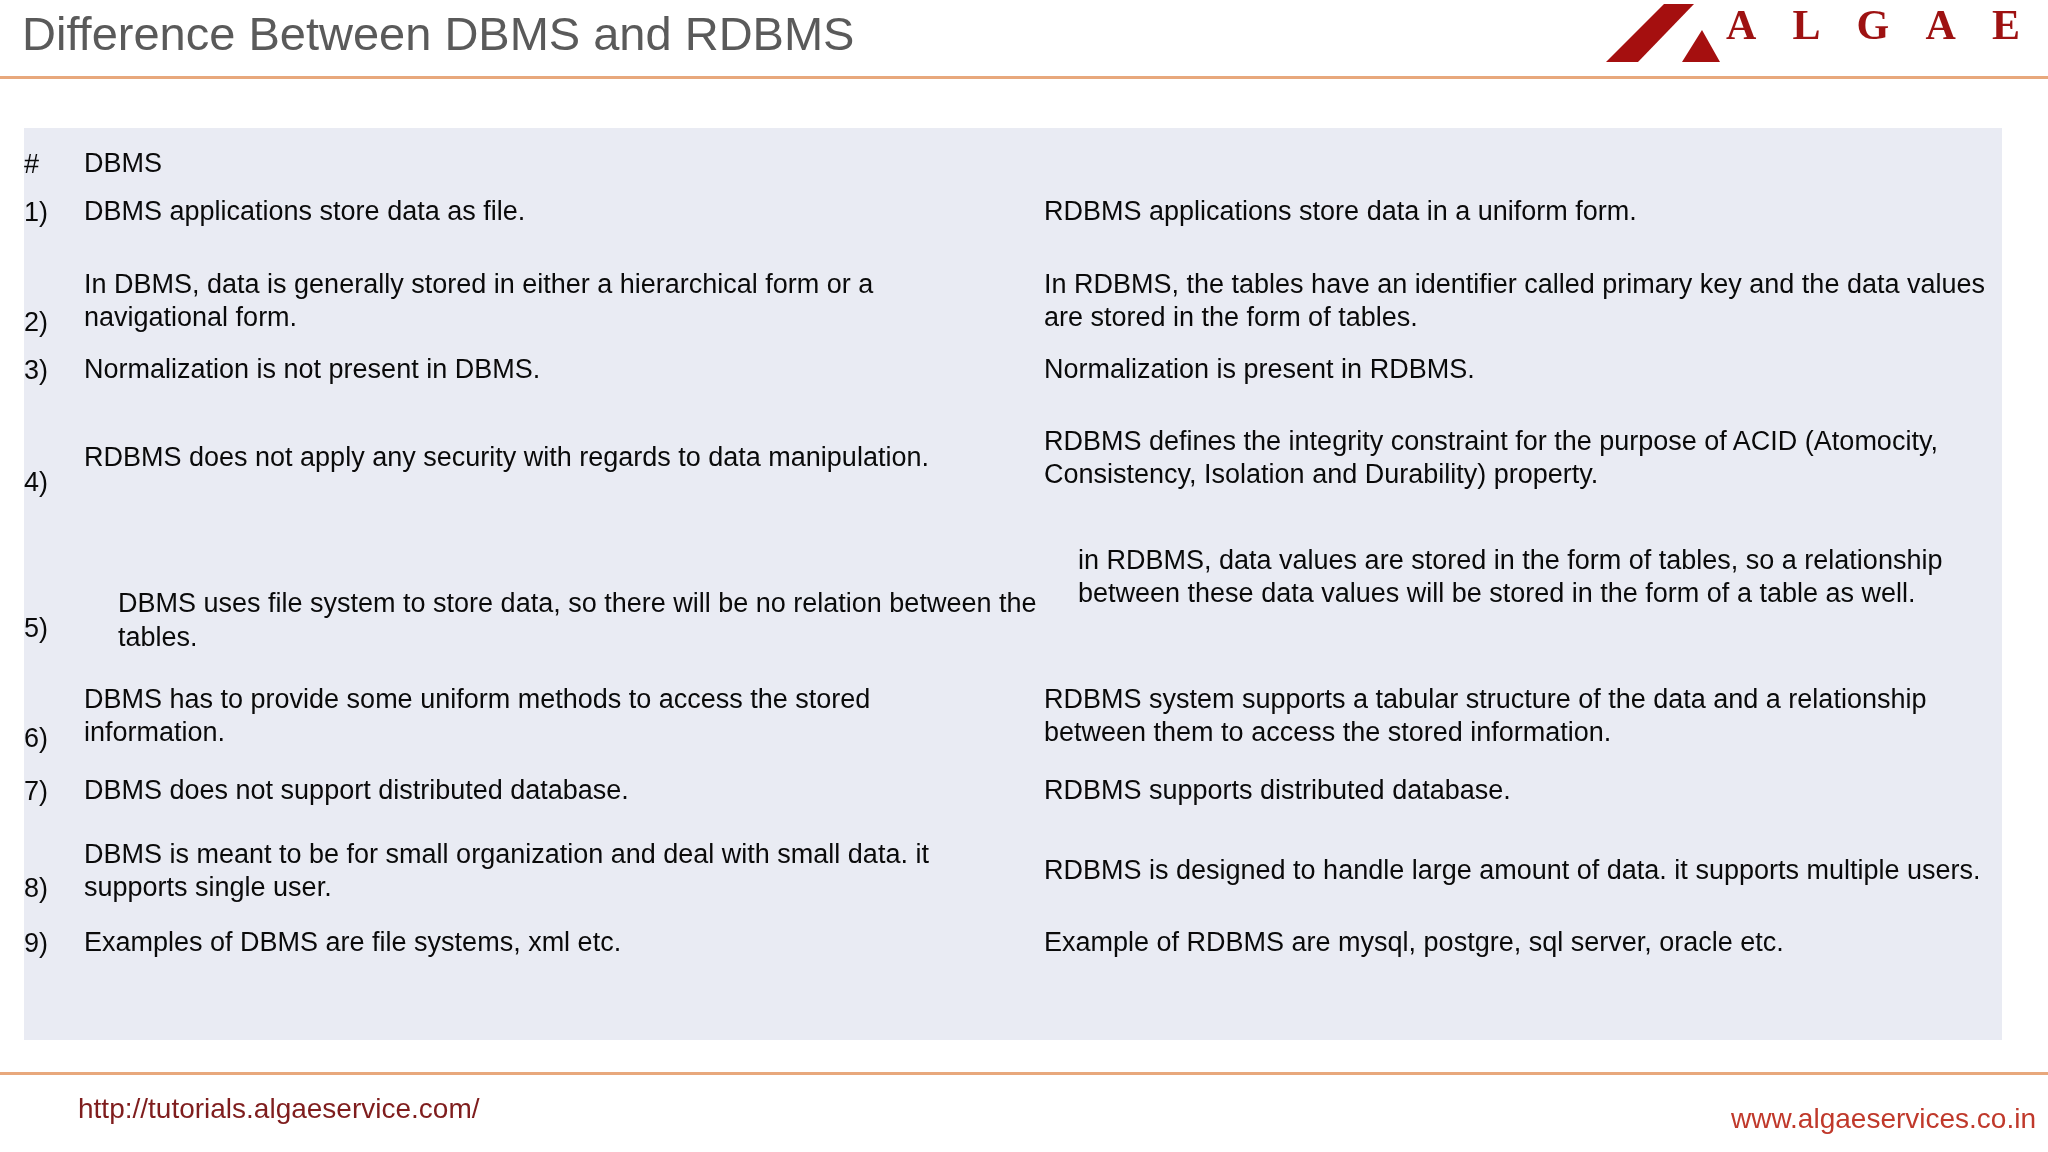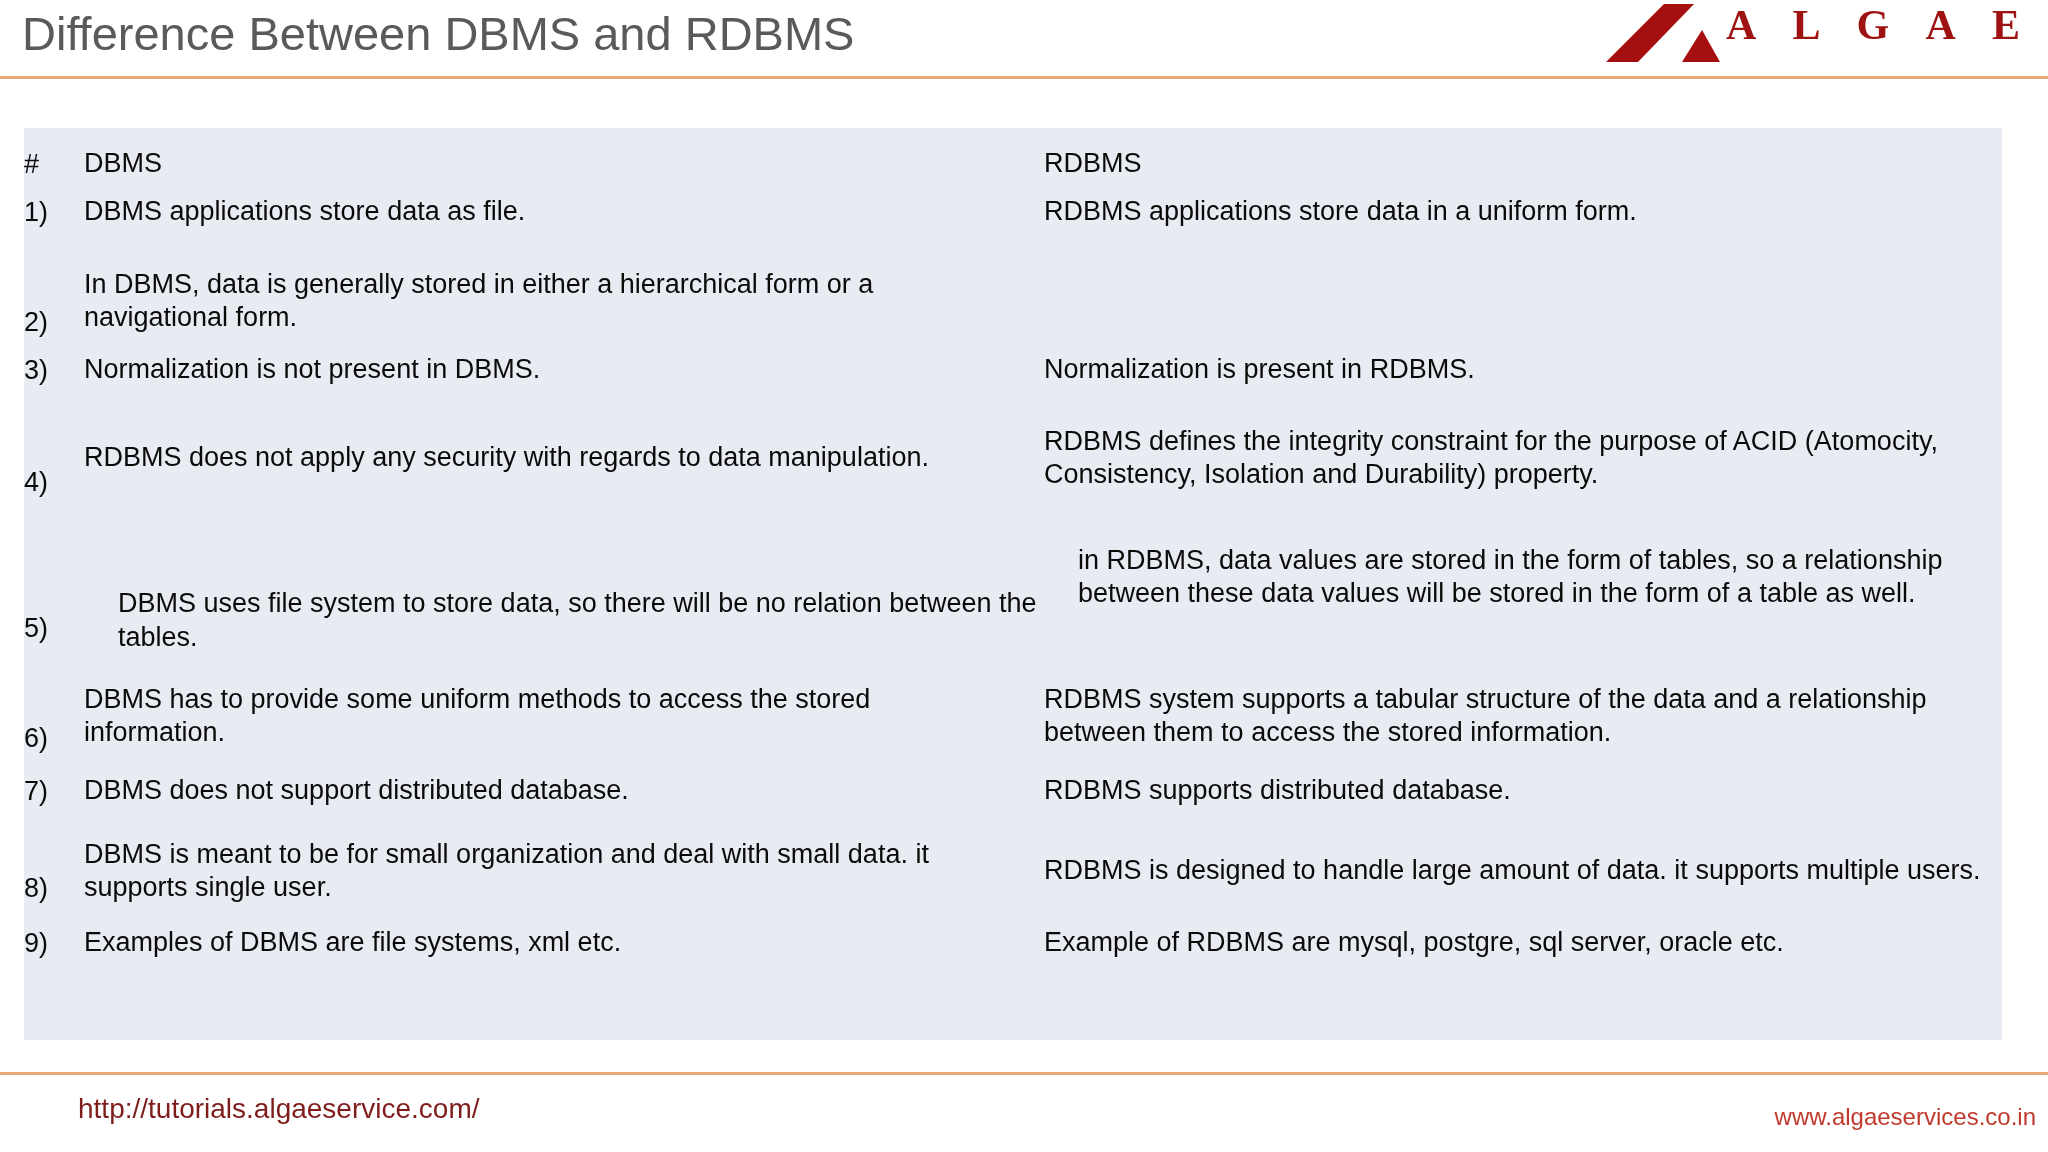--- a/index.html
+++ b/index.html
@@ -123,21 +123,21 @@
     left: 78px;
     top: 1093px;
     font-size: 28px;
     color: #7f1d1d;
     white-space: nowrap;
   }
   .footer-right {
     position: absolute;
     right: 12px;
     top: 1103px;
-    font-size: 24px;
+    font-size: 28px;
     color: #c0392b;
     white-space: nowrap;
   }
 </style>
 </head>
 <body>
 
 <div class="header">
   <div class="page-title">Difference Between DBMS and RDBMS</div>
 
@@ -151,32 +151,32 @@
     <div class="logo-text">A L G A E</div>
   </div>
 </div>
 <div class="header-rule"></div>
 
 <div class="table-wrap">
 
   <div class="trow hdr" style="height:58px; padding-top:14px;">
     <div class="col-num">#</div>
     <div class="col-a">DBMS</div>
-    <div class="col-b">RDBMS</div>
   </div>
 
   <div class="trow" style="height:52px;">
     <div class="col-num">1)</div>
     <div class="col-a">DBMS applications store data as file.</div>
     <div class="col-b">RDBMS applications store data in a uniform form.</div>
   </div>
 
   <div class="trow" style="height:104px; padding-top:22px;">
     <div class="col-num" style="align-self:flex-end; padding-bottom:4px;">2)</div>
     <div class="col-a">In DBMS, data is generally stored in either a hierarchical form or a navigational form.</div>
+    <div class="col-b">In RDBMS, the tables have an identifier called primary key and the data values are stored in the form of tables.</div>
   </div>
 
   <div class="trow" style="height:56px;">
     <div class="col-num">3)</div>
     <div class="col-a">Normalization is not present in DBMS.</div>
     <div class="col-b">Normalization is present in RDBMS.</div>
   </div>
 
   <div class="trow" style="height:106px; padding-top:14px;">
     <div class="col-num" style="align-self:flex-end; padding-bottom:6px;">4)</div>

